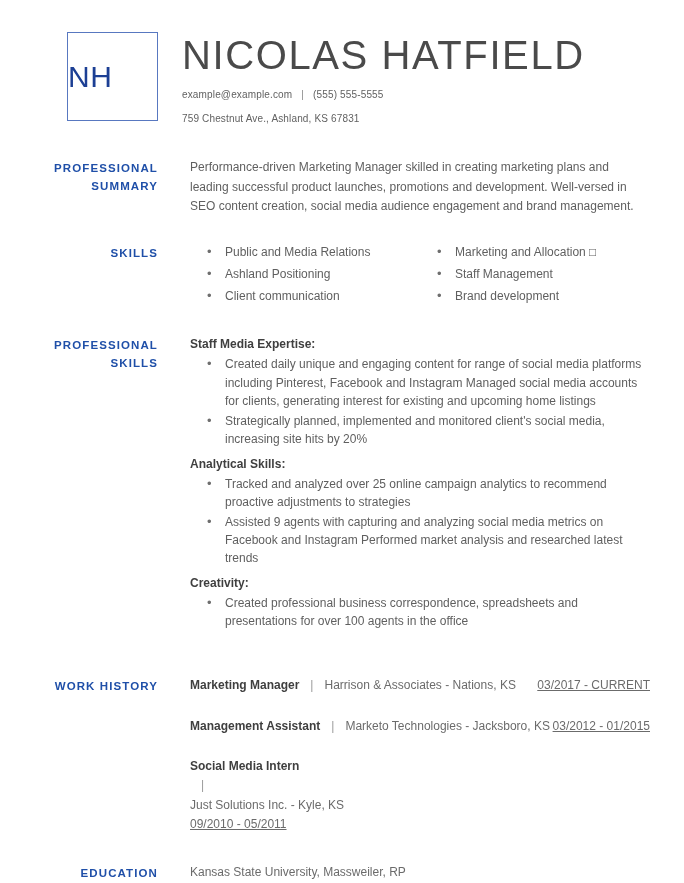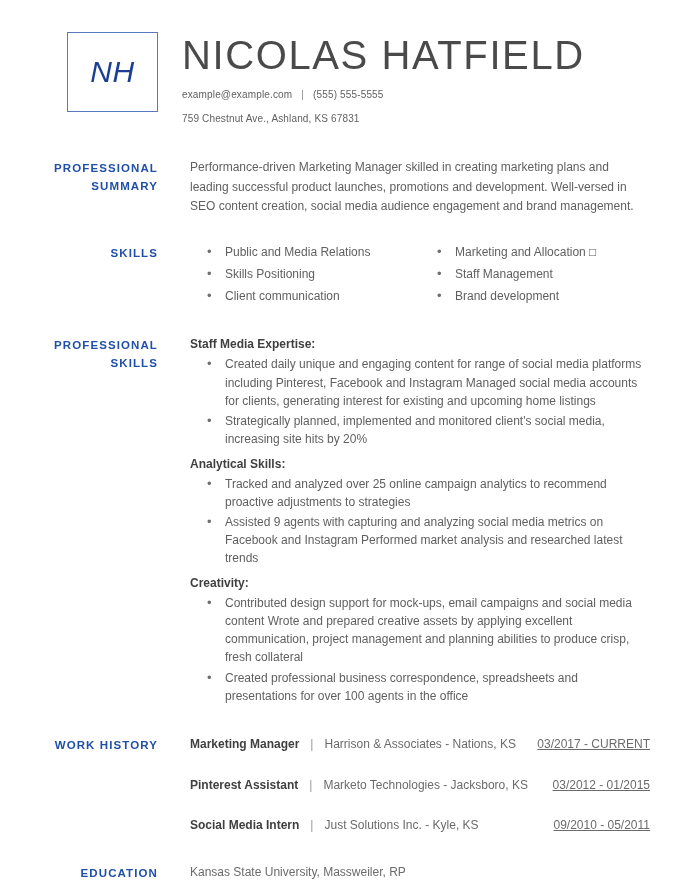--- a/index.html
+++ b/index.html
@@ -27,28 +27,27 @@
   }
 
   
   .header {
     display: flex;
     align-items: flex-start;
     padding: 32px 34px 0 67px;
   }
   .monogram {
     width: 91px;
-    height: 80px;
+    height: 89px;
     min-width: 91px;
     border: 1.5px solid #5878c0;
     display: flex;
     align-items: center;
-    justify-content: center;
+    justify-content: flex-start;
     background: #ffffff;
-    font-style: italic;
   }
   .monogram-text {
     font-size: 30px;
     color: #1c3f94;
     letter-spacing: 0.5px;
     font-weight: 400;
     line-height: 1;
   }
   .header-right {
     padding-left: 24px;
@@ -151,28 +150,28 @@
     color: #3f3f3f;
     font-size: 12px;
     margin: 0 0 2px 0;
     line-height: 1.5;
   }
   .sub-head + ul.bullets { margin-bottom: 6px; }
   .pro-group { margin-bottom: 2px; }
   .pro-group ul.bullets > li { margin-bottom: 2px; }
 
   
-  #work-section { margin-top: 24px; justify-content: center; }
+  #work-section { margin-top: 40px; justify-content: center; }
   .job-row {
     display: flex;
     align-items: baseline;
     margin-bottom: 21px;
     font-size: 12px;
   }
-  .job-row:last-child { margin-bottom: 0; }
+  .job-row:last-child { margin-bottom: 0; flex-direction: column; }
   .job-title {
     font-weight: bold;
     color: #3f3f3f;
     white-space: nowrap;
   }
   .job-pipe {
     color: #9a9a9a;
     padding: 0 11px;
   }
   .job-company {
@@ -224,21 +223,21 @@
     </div>
   </div>
 
   <div class="section" id="skills-section">
     <div class="sec-label">SKILLS</div>
     <div class="sec-body">
       <div class="skills-cols">
         <div class="skills-col">
           <ul class="bullets">
             <li>Public and Media Relations</li>
-            <li>Skills Positioning</li>
+            <li>Ashland Positioning</li>
             <li>Client communication</li>
           </ul>
         </div>
         <div class="skills-col">
           <ul class="bullets">
             <li>Marketing and Allocation □</li>
             <li>Staff Management</li>
             <li>Brand development</li>
           </ul>
         </div>
@@ -265,41 +264,40 @@
         <p class="sub-head">Analytical Skills:</p>
         <ul class="bullets">
           <li>Tracked and analyzed over 25 online campaign analytics to recommend proactive adjustments to strategies</li>
           <li>Assisted 9 agents with capturing and analyzing social media metrics on Facebook and Instagram Performed market analysis and researched latest trends</li>
         </ul>
       </div>
 
       <div class="pro-group">
         <p class="sub-head">Creativity:</p>
         <ul class="bullets">
-          <li>Contributed design support for mock-ups, email campaigns and social media content Wrote and prepared creative assets by applying excellent communication, project management and planning abilities to produce crisp, fresh collateral</li>
           <li>Created professional business correspondence, spreadsheets and presentations for over 100 agents in the office</li>
         </ul>
       </div>
 
     </div>
   </div>
 
   <div class="section" id="work-section">
     <div class="sec-label">WORK HISTORY</div>
     <div class="sec-body">
 
       <div class="job-row">
         <span class="job-title">Marketing Manager</span>
         <span class="job-pipe">|</span>
         <span class="job-company">Harrison &amp; Associates - Nations, KS</span>
         <span class="job-dates">03/2017 - CURRENT</span>
       </div>
 
       <div class="job-row">
-        <span class="job-title">Pinterest Assistant</span>
+        <span class="job-title">Management Assistant</span>
         <span class="job-pipe">|</span>
         <span class="job-company">Marketo Technologies - Jacksboro, KS</span>
         <span class="job-dates">03/2012 - 01/2015</span>
       </div>
 
       <div class="job-row">
         <span class="job-title">Social Media Intern</span>
         <span class="job-pipe">|</span>
         <span class="job-company">Just Solutions Inc. - Kyle, KS</span>
         <span class="job-dates">09/2010 - 05/2011</span>

